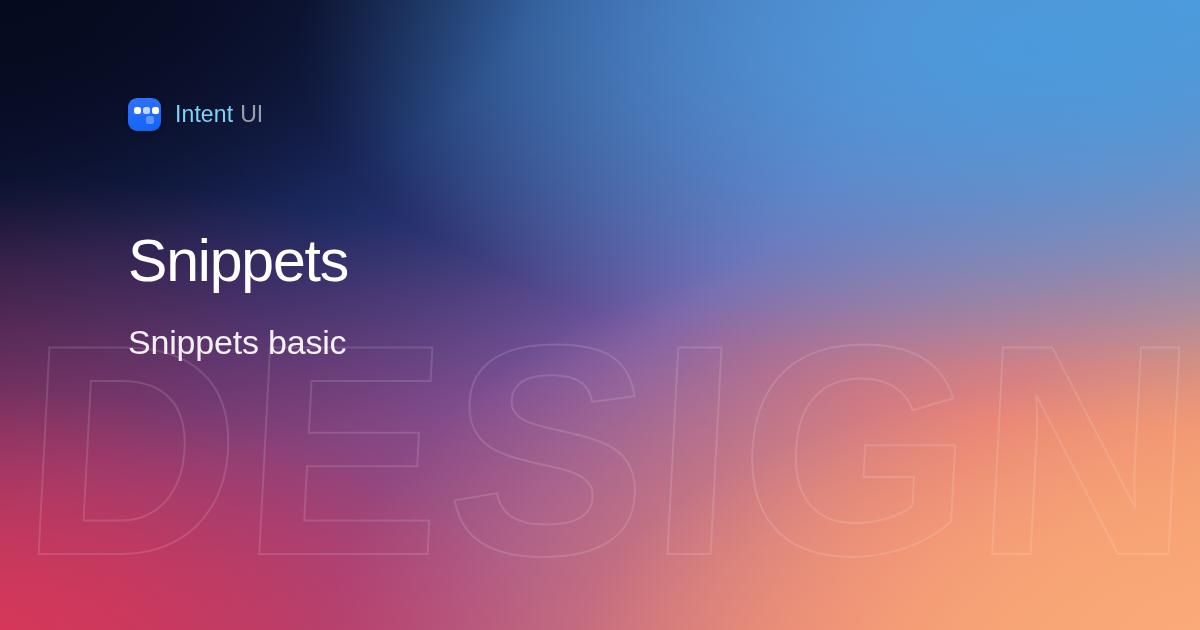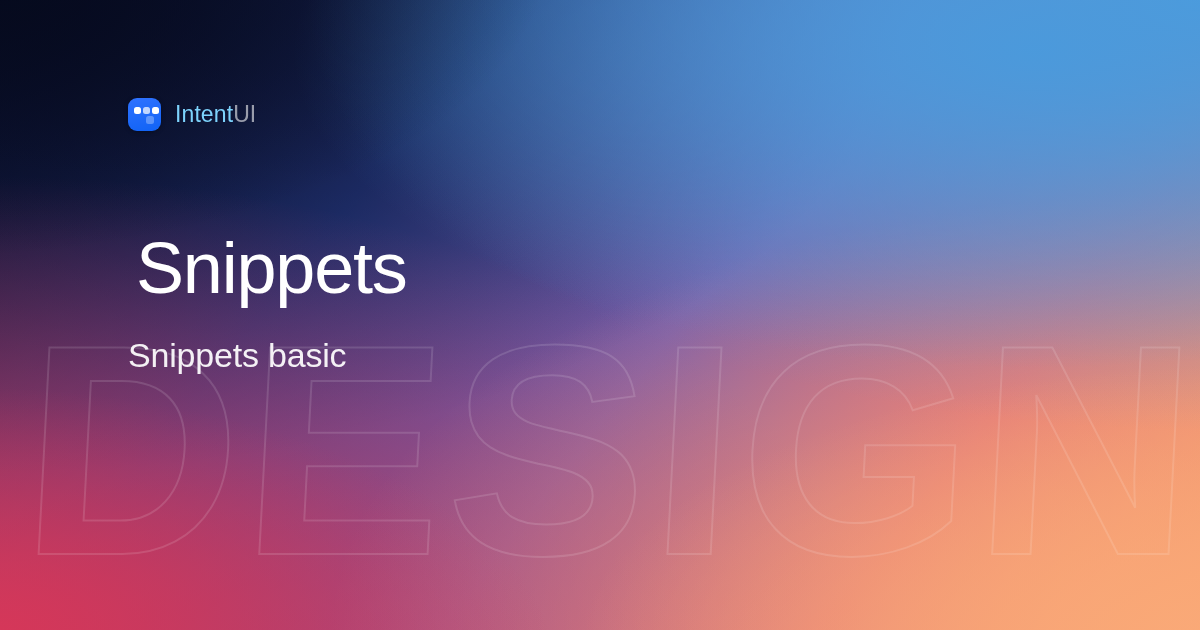--- a/index.html
+++ b/index.html
@@ -84,36 +84,35 @@
   .brand-mark .sq2 { left:15px; top:9px;  width:7px; height:7px; background:rgba(255,255,255,.72); }
   .brand-mark .sq3 { left:24px; top:9px;  width:7px;  height:7px; background:#ffffff; }
   .brand-mark .sq4 { left:18px; top:18px; width:8px; height:8px; background:rgba(255,255,255,.30); }
 
   .brand-name {
     font-size:23px;
     letter-spacing:.1px;
     white-space:nowrap;
   }
   .brand-name .w1 { color:#7dd3fc; }
-  .brand-name .w2 { color:rgba(255,255,255,.58); }
+  .brand-name .w2 { color:rgba(255,255,255,.58); margin-left:7px; }
 
   
   .headline-block {
     position:absolute;
     left:128px;
     top:232px;
   }
   .title {
-    font-size:72px;
+    font-size:59px;
     line-height:1.0;
     font-weight:400;
     color:#ffffff;
     letter-spacing:-1.2px;
     white-space:nowrap;
-    margin-left:8px;
   }
   .subtitle {
     margin-top:34px;
     font-size:34px;
     line-height:1.05;
     font-weight:400;
     color:rgba(255,255,255,.93);
     letter-spacing:-.2px;
     white-space:nowrap;
   }

